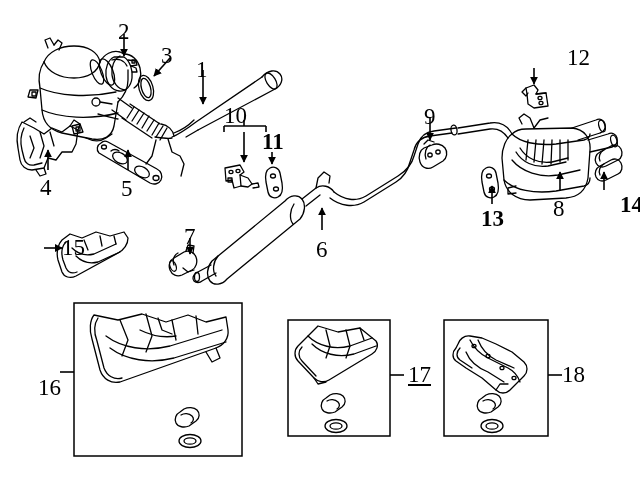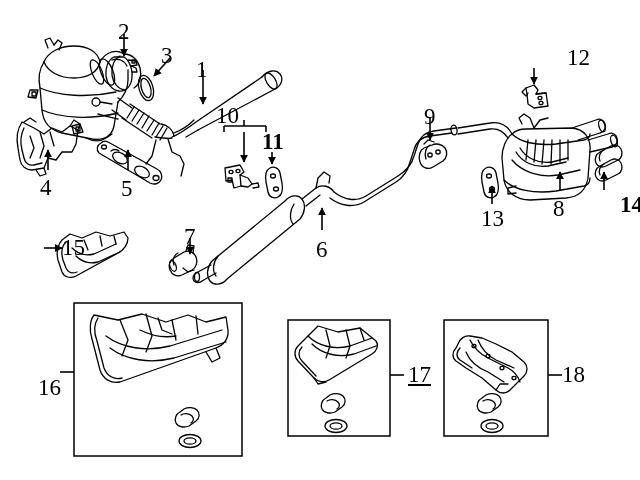--- a/index.html
+++ b/index.html
@@ -354,23 +354,23 @@
 
   <div class="callout-label" style="left:196px;top:58px;">1</div>
   <div class="callout-label" style="left:118px;top:20px;">2</div>
   <div class="callout-label" style="left:161px;top:44px;">3</div>
   <div class="callout-label" style="left:40px;top:176px;">4</div>
   <div class="callout-label" style="left:121px;top:177px;">5</div>
   <div class="callout-label" style="left:316px;top:238px;">6</div>
   <div class="callout-label" style="left:184px;top:225px;">7</div>
   <div class="callout-label" style="left:553px;top:197px;">8</div>
   <div class="callout-label" style="left:424px;top:105px;">9</div>
-  <div class="callout-label" style="left:216px;top:104px;">10</div>
+  <div class="callout-label" style="left:224px;top:104px;">10</div>
   <div class="callout-label" style="left:262px;top:130px;font-weight:bold;">11</div>
   <div class="callout-label" style="left:522px;top:46px;margin-left:45px;">12</div>
-  <div class="callout-label" style="left:481px;top:207px;">13</div>
+  <div class="callout-label" style="left:481px;top:207px;font-weight:bold;">13</div>
   <div class="callout-label" style="left:620px;top:193px;font-weight:bold;">14</div>
   <div class="callout-label" style="left:18px;top:236px;margin-left:44px;">15</div>
   <div class="callout-label" style="left:38px;top:376px;">16</div>
   <div class="callout-label" style="left:408px;top:363px;text-decoration:underline;">17</div>
   <div class="callout-label" style="left:562px;top:363px;text-align:right;">18</div>
 
 </div>
 
 </body></html>

